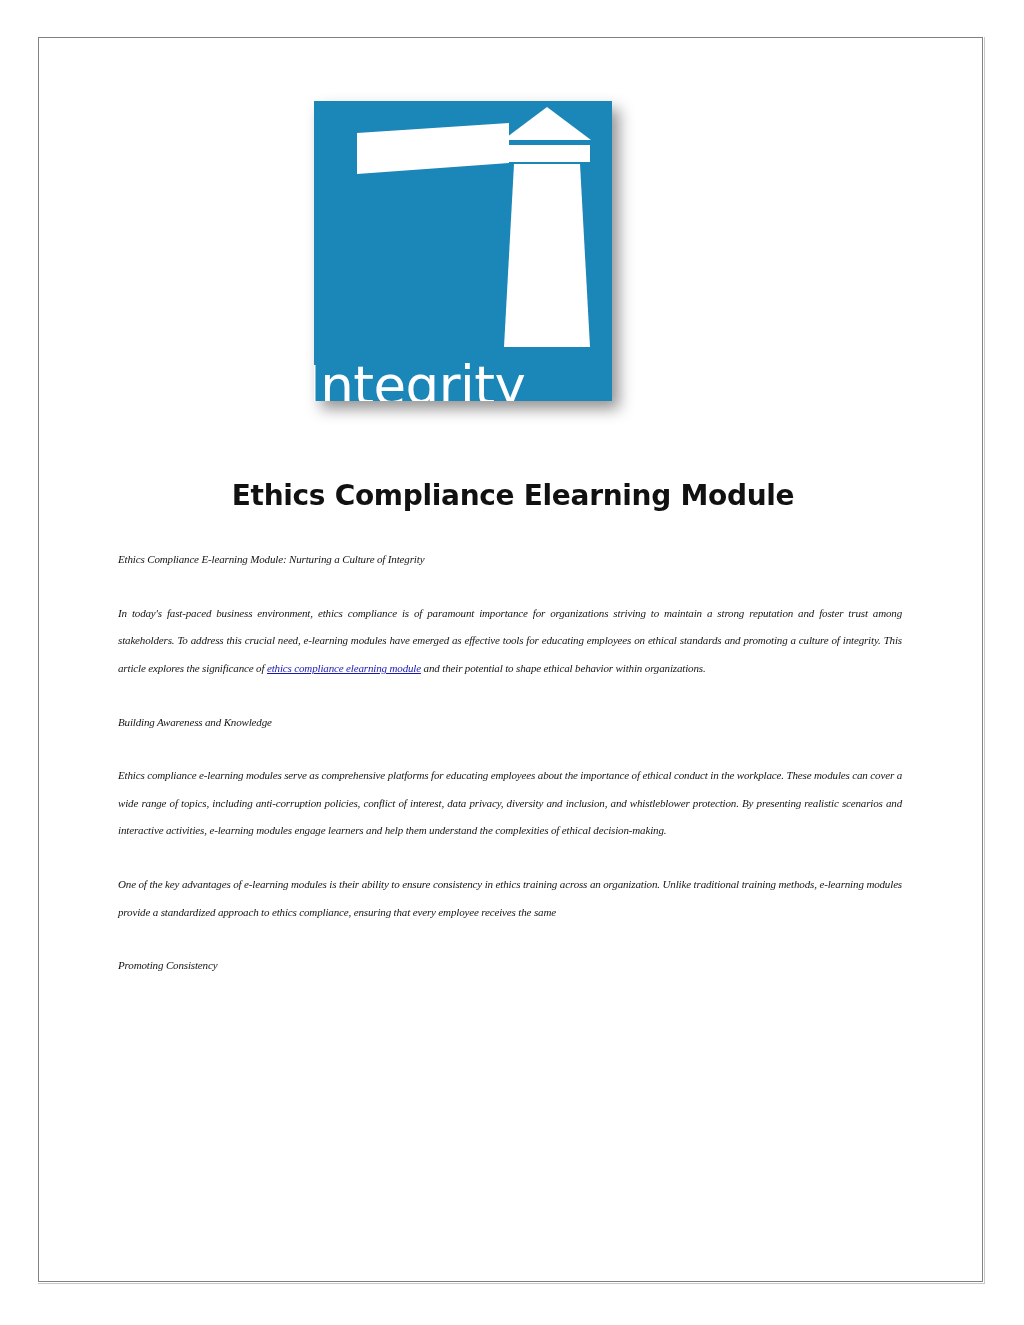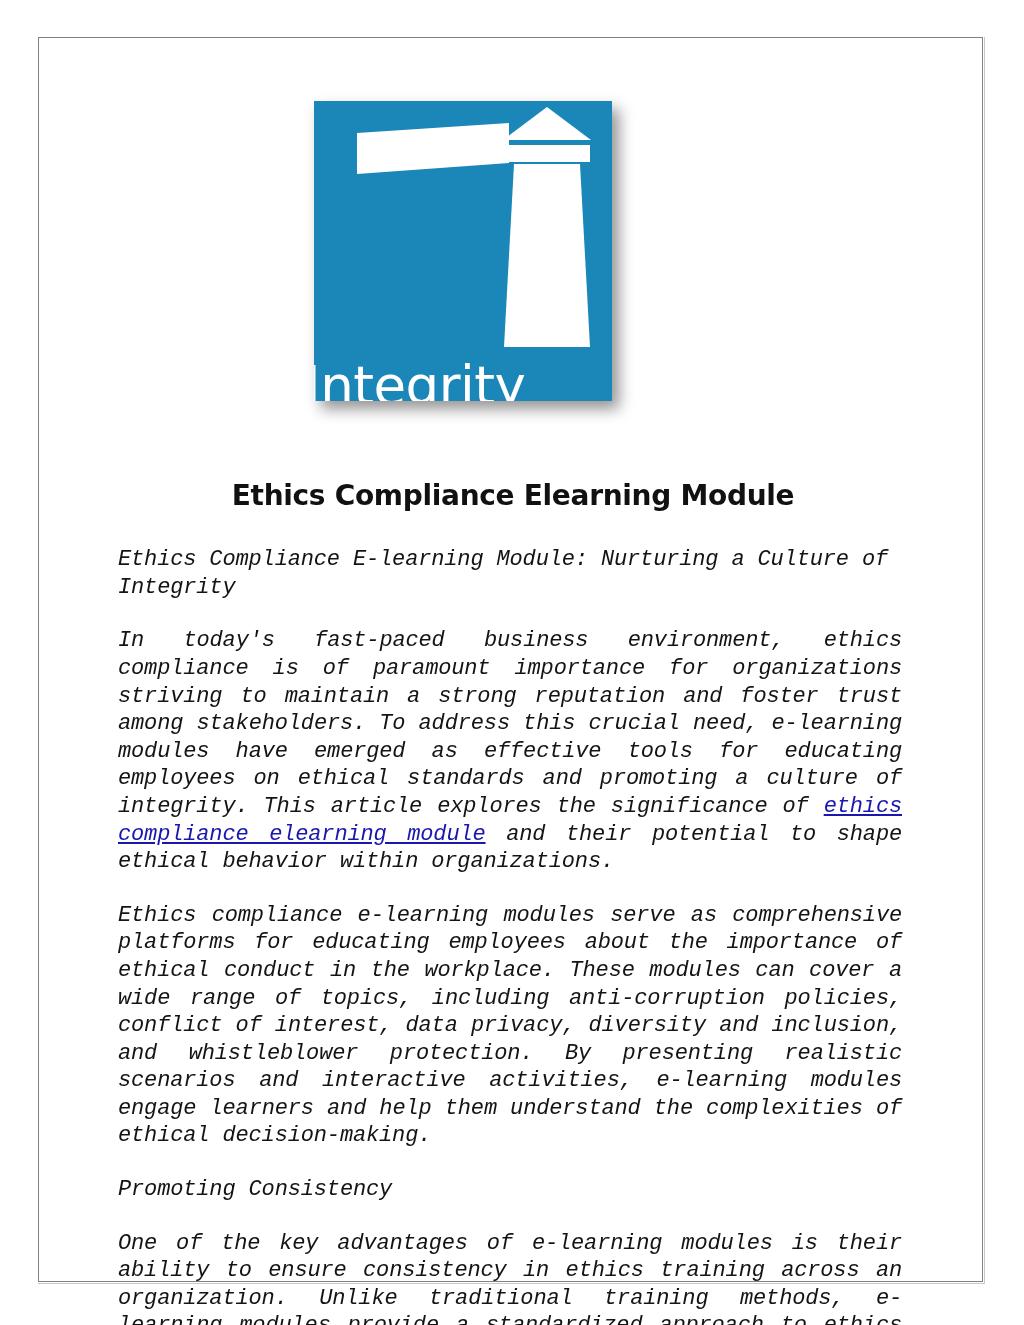--- a/index.html
+++ b/index.html
@@ -83,23 +83,23 @@
     font-size: 28px;
     font-weight: bold;
     color: #111111;
     text-align: center;
     letter-spacing: -0.3px;
     margin: 0 0 34px 0;
     line-height: 1.15;
   }
   p.para {
     margin: 0 6px 26px 0;
-    font-family: Liberation Mono, monospace;
+    font-family: Liberation Serif, serif;
     font-style: italic;
-    font-size: 22px;
+    font-size: 11px;
     line-height: 27.6px;
     color: #141414;
     letter-spacing: -0.15px;
   }
   p.justified {
     text-align: justify;
     text-justify: inter-word;
   }
   p.heading-line {
     text-align: left;
@@ -137,20 +137,21 @@
 
 <div id="doc-body">
 
   <h1 id="doc-title">Ethics Compliance Elearning Module</h1>
 
   <p class="para heading-line">Ethics Compliance E-learning Module: Nurturing a Culture of Integrity</p>
 
 
   <p class="para justified"><span>In today's fast-paced business environment, ethics compliance is of paramount importance for organizations striving to maintain a strong reputation and foster trust among stakeholders. To address this crucial need, e-learning modules have emerged as effective tools for educating employees on ethical standards and promoting a culture of integrity. This article explores the significance of </span><a class="inline-link" href="#">ethics compliance elearning module</a><span> and their potential to shape ethical behavior within organizations.</span></p>
 
+  <p class="para heading-line">Building Awareness and Knowledge</p>
 
   <p class="para justified">Ethics compliance e-learning modules serve as comprehensive platforms for educating employees about the importance of ethical conduct in the workplace. These modules can cover a wide range of topics, including anti-corruption policies, conflict of interest, data privacy, diversity and inclusion, and whistleblower protection. By presenting realistic scenarios and interactive activities, e-learning modules engage learners and help them understand the complexities of ethical decision-making.</p>
 
+  <p class="para justified">One of the key advantages of e-learning modules is their ability to ensure consistency in ethics training across an organization. Unlike traditional training methods, e-learning modules provide a standardized approach to ethics compliance, ensuring that every employee receives the same</p>
+
   <p class="para heading-line">Promoting Consistency</p>
-
-  <p class="para justified">One of the key advantages of e-learning modules is their ability to ensure consistency in ethics training across an organization. Unlike traditional training methods, e-learning modules provide a standardized approach to ethics compliance, ensuring that every employee receives the same</p>
 
 </div>
 
 </body></html>

